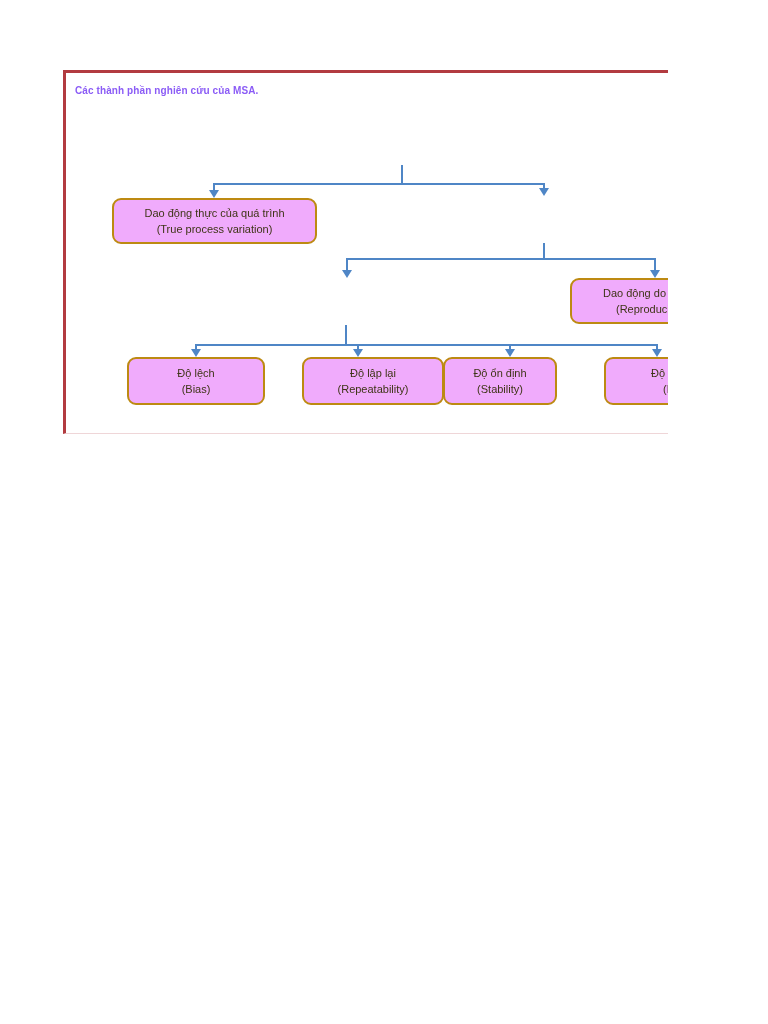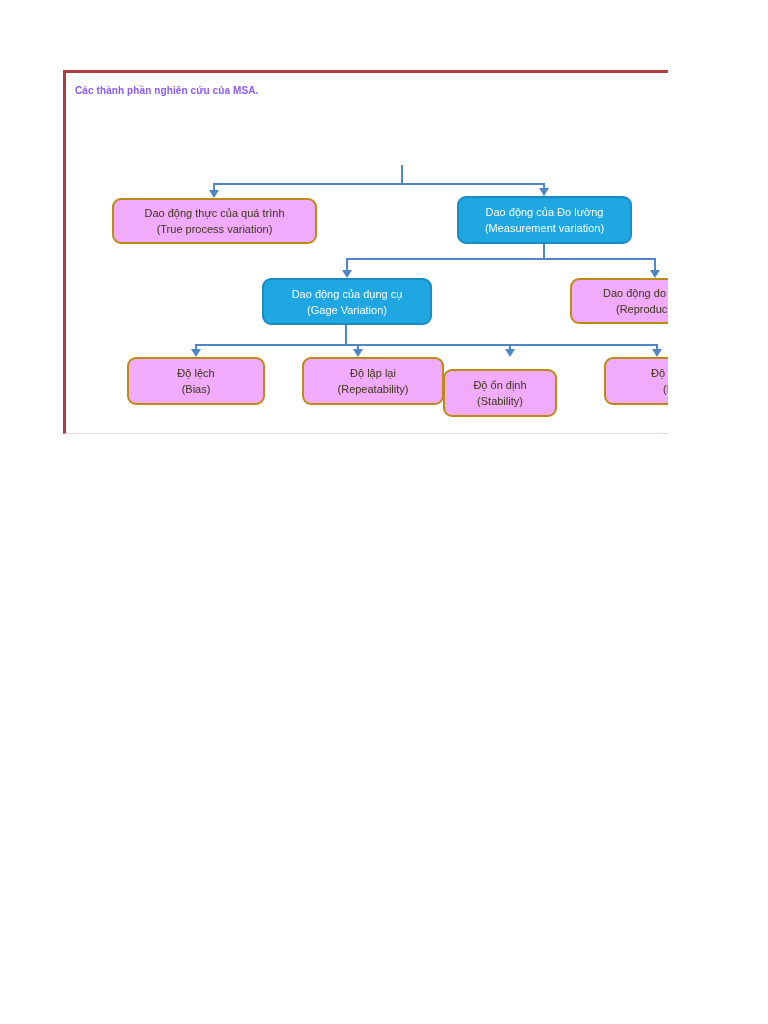--- a/index.html
+++ b/index.html
@@ -71,46 +71,38 @@
     <div class="vline" style="left:590px;top:271px;height:6px;"></div>
     <div class="arrow" style="left:586px;top:276px;"></div>
   </div>
 
 
   <div class="node orange" style="left:46px;top:125px;width:205px;height:46px;">
     <span>Dao động thực của quá trình</span>
     <span>(True process variation)</span>
   </div>
 
-  <div class="node blue" style="left:391px;top:123px;width:175px;height:48px;">
-    <span>Dao động của Đo lường</span>
-    <span>(Measurement variation)</span>
-  </div>
 
-  <div class="node blue" style="left:196px;top:205px;width:170px;height:47px;">
-    <span>Dao động của dụng cụ</span>
-    <span>(Gage Variation)</span>
-  </div>
 
   <div class="node orange clip" style="left:504px;top:205px;width:175px;height:46px;padding-left:31px;">
     <span>Dao động do n</span>
     <span style="padding-left:13px;">(Reproduci</span>
   </div>
 
   <div class="node orange" style="left:61px;top:284px;width:138px;height:48px;">
     <span>Độ lệch</span>
     <span>(Bias)</span>
   </div>
 
   <div class="node orange" style="left:236px;top:284px;width:142px;height:48px;">
     <span>Độ lập lại</span>
     <span>(Repeatability)</span>
   </div>
 
-  <div class="node orange" style="left:377px;top:296px;width:114px;height:48px;">
+  <div class="node orange" style="left:377px;top:284px;width:114px;height:48px;">
     <span>Độ ổn định</span>
     <span>(Stability)</span>
   </div>
 
   <div class="node orange clip" style="left:538px;top:284px;width:140px;height:48px;padding-left:45px;">
     <span>Độ tuyến</span>
     <span style="padding-left:12px;">(Linearit</span>
   </div>
 
 </div>

